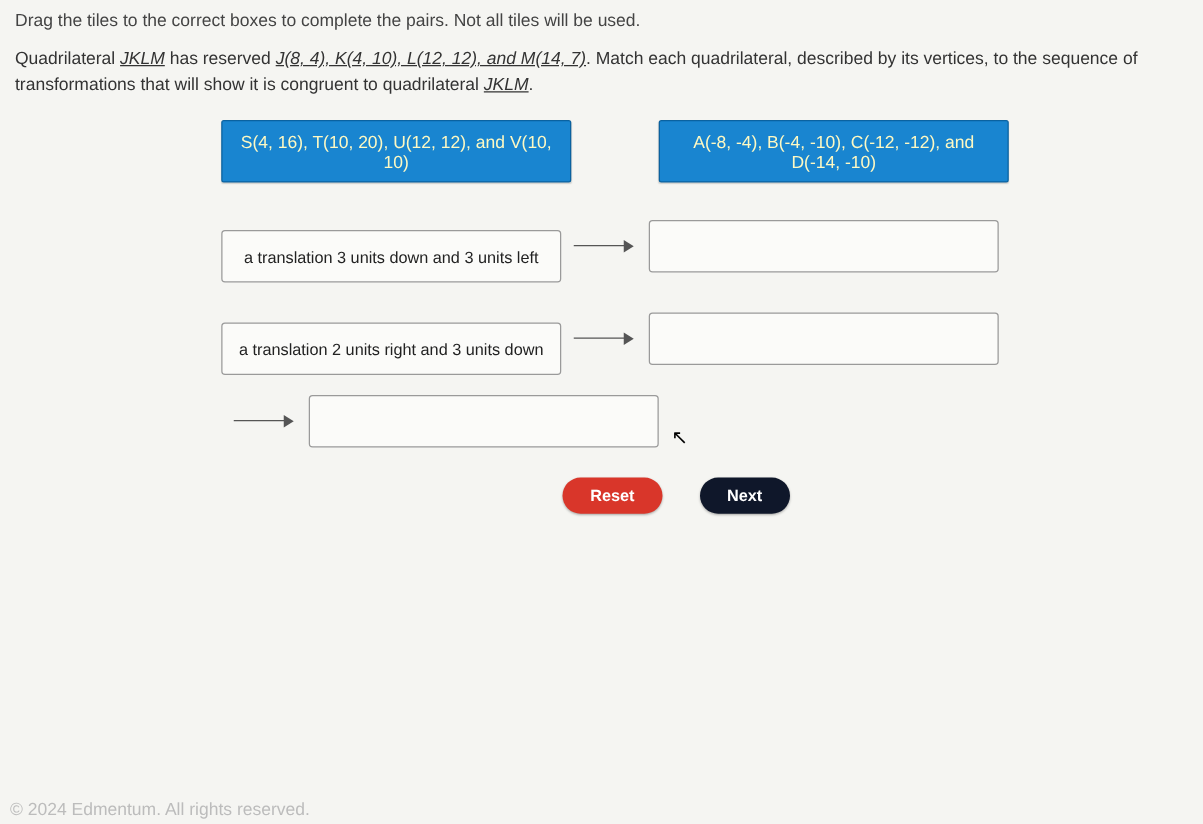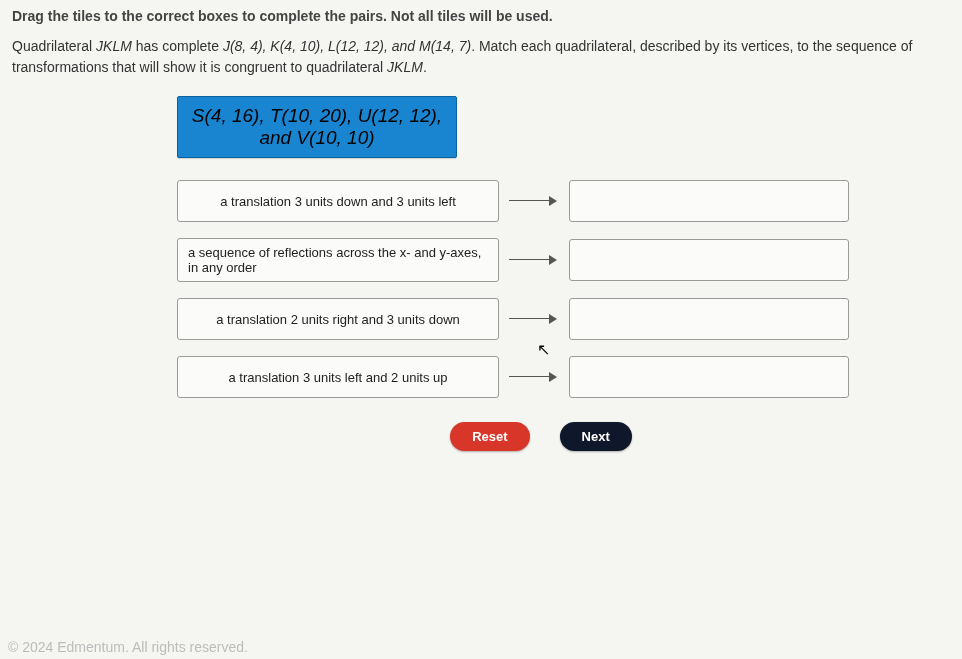--- a/index.html
+++ b/index.html
@@ -6,70 +6,71 @@
   body {
     font-family: Arial, Helvetica, sans-serif;
     background: #f5f5f2;
     width: 962px;
     height: 659px;
     overflow: hidden;
     color: #333;
     font-size: 14px;
     padding: 8px 12px;
   }
-  .instructions { font-size: 14px; margin-bottom: 12px; color:#444;font-weight:bold; }
+  .instructions { font-size: 14px; margin-bottom: 12px; color:#444; }
   .question { font-size: 14px; line-height: 1.5; margin-bottom: 18px; color:#333; }
-  .italic { font-style: italic; }
+  .italic { font-style: italic; text-decoration: underline; }
   .tiles-area {
     display: flex;
     flex-direction: column;
     gap: 14px;
     margin-left: 165px;
     margin-bottom: 22px;
   }
   .tile-row { display: flex; gap: 70px; }
   .tile {
     background: #1985d0;
-    color: #000000;
+    color: #fef9c3;
     border: 1px solid #0a62a0;
     border-radius: 2px;
     width: 280px;
     min-height: 40px;
     padding: 8px 10px;
     display: flex;
     align-items: center;
     justify-content: center;
     text-align: center;
-    font-size: 19px;
+    font-size: 14px;
     cursor: grab;
     box-shadow: 0 1px 1px rgba(0,0,0,0.15);
-    font-style: italic;
   }
   .match-area {
     margin-left: 165px;
     display: flex;
     flex-direction: column;
     gap: 16px;
   }
   .match-row {
     display: flex;
     align-items: center;
   }
   .prompt-box {
-    width: 322px;
+    width: 272px;
     min-height: 42px;
     border: 1px solid #9a9a9a;
     border-radius: 3px;
     background: #fbfbf9;
     display:flex;
     align-items:center;
     justify-content:center;
+    text-align:center;
     font-size: 13px;
     padding: 6px 10px;
     color:#222;
+    margin-top:16px;
   }
   .arrow {
     width: 70px;
     position: relative;
     height: 2px;
   }
   .arrow::before {
     content:"";
     position:absolute;
     left:10px; right:18px;
@@ -125,47 +126,42 @@
     font-size:14px;
     color:#bcbcbc;
   }
 </style>
 </head>
 <body>
 
 <div class="instructions">Drag the tiles to the correct boxes to complete the pairs. Not all tiles will be used.</div>
 
 <div class="question">
-  <span>Quadrilateral </span><span class="italic">JKLM</span><span> has complete </span><span class="italic">J(8, 4), K(4, 10), L(12, 12), and M(14, 7)</span><span>. Match each quadrilateral, described by its vertices, to the sequence of transformations that will show it is congruent to quadrilateral </span><span class="italic">JKLM</span><span>.</span>
+  <span>Quadrilateral </span><span class="italic">JKLM</span><span> has reserved </span><span class="italic">J(8, 4), K(4, 10), L(12, 12), and M(14, 7)</span><span>. Match each quadrilateral, described by its vertices, to the sequence of transformations that will show it is congruent to quadrilateral </span><span class="italic">JKLM</span><span>.</span>
 </div>
 
 <div class="tiles-area">
   <div class="tile-row">
     <div class="tile">S(4, 16), T(10, 20), U(12, 12), and V(10, 10)</div>
+    <div class="tile">A(-8, -4), B(-4, -10), C(-12, -12), and D(-14, -10)</div>
   </div>
 </div>
 
 <div class="match-area">
   <div class="match-row">
     <div class="prompt-box">a translation 3 units down and 3 units left</div>
     <div class="arrow"></div>
     <div class="drop-box"></div>
   </div>
   <div class="match-row">
-    <div class="prompt-box">a sequence of reflections across the x- and y-axes, in any order</div>
-    <div class="arrow"></div>
-    <div class="drop-box"></div>
-  </div>
-  <div class="match-row">
     <div class="prompt-box">a translation 2 units right and 3 units down</div>
     <div class="arrow"></div>
     <div class="drop-box"></div>
   </div>
   <div class="match-row">
-    <div class="prompt-box">a translation 3 units left and 2 units up</div>
     <div class="arrow"></div>
     <div class="drop-box"></div>
   </div>
 </div>
 
 <div class="btn-row">
   <button class="btn btn-reset">Reset</button>
   <button class="btn btn-next">Next</button>
 </div>
 

